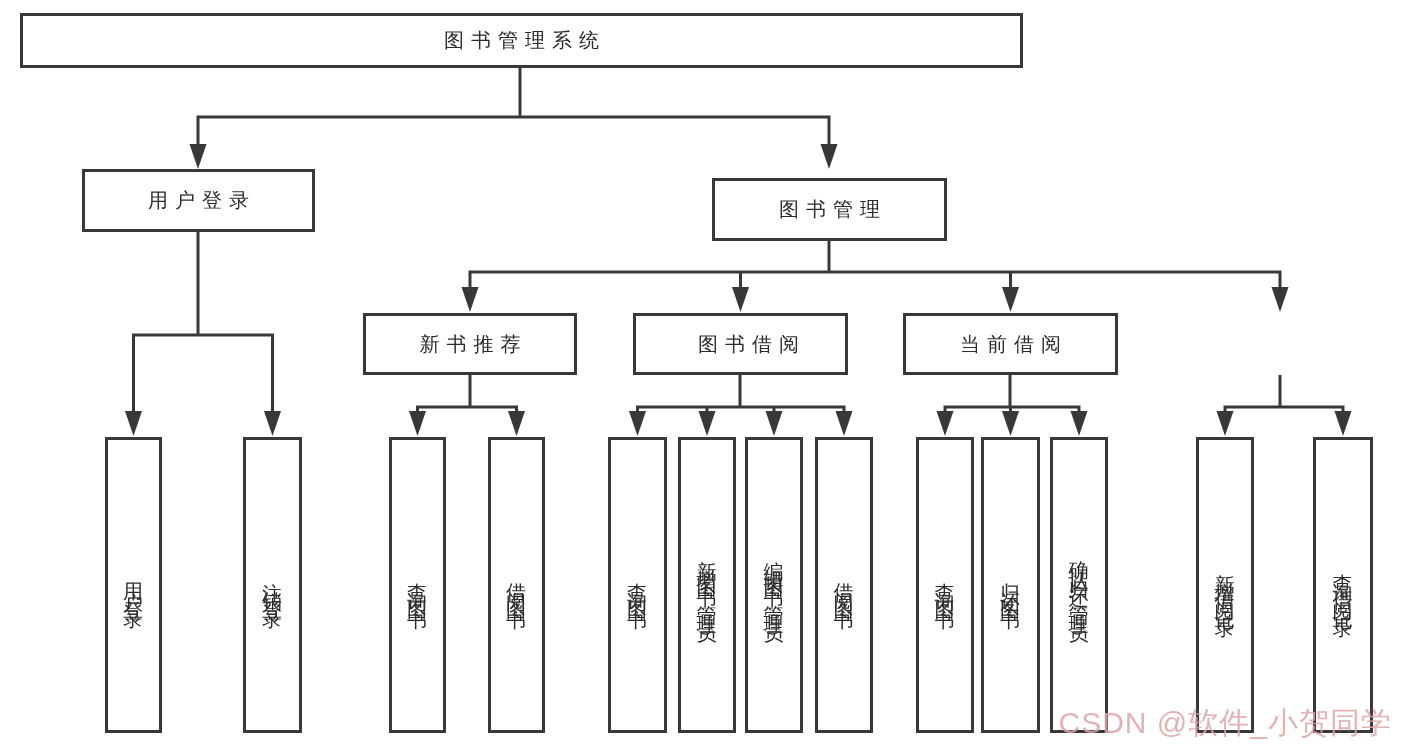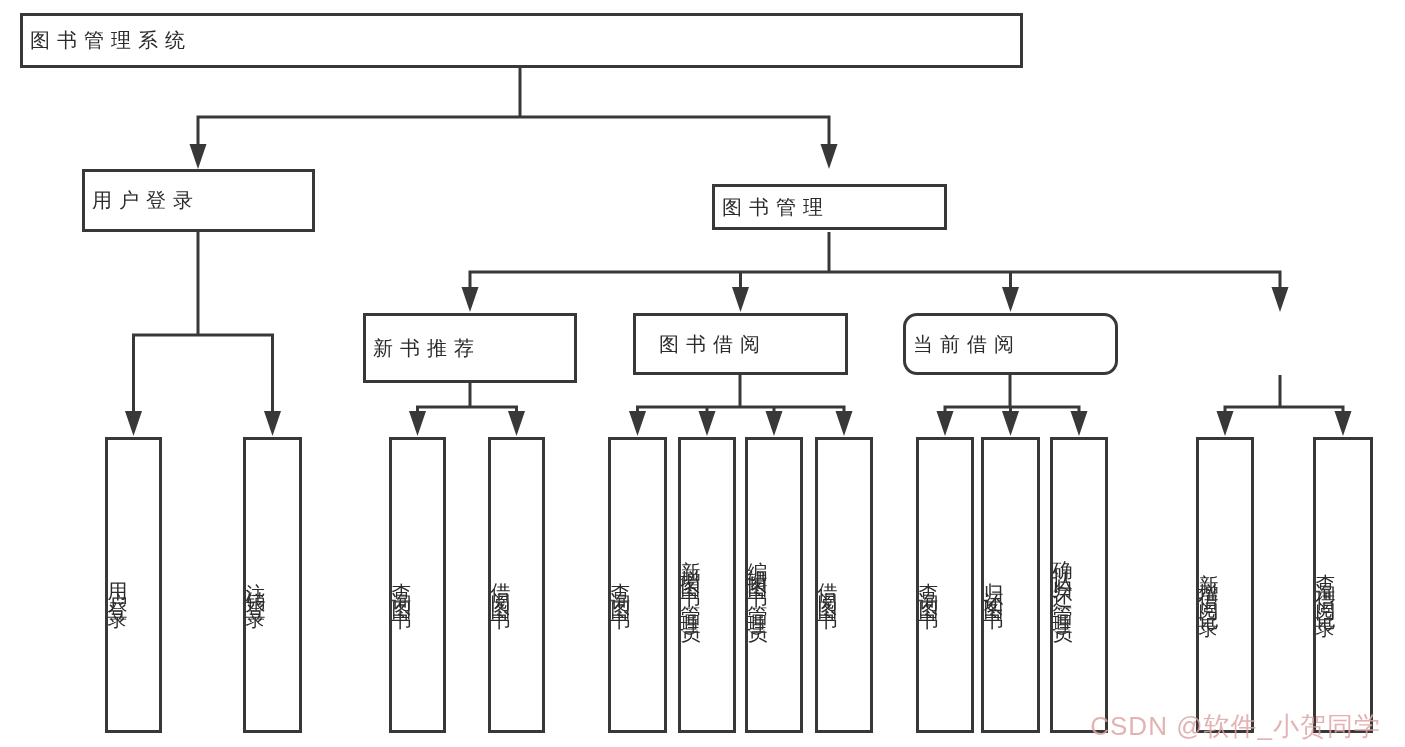--- a/index.html
+++ b/index.html
@@ -16,42 +16,42 @@
     left: 0; top: 0;
     width: 1405px; height: 747px;
   }
   .node {
     position: absolute;
     box-sizing: border-box;
     border: 3px solid #383838;
     background: #ffffff;
     display: flex;
     align-items: center;
-    justify-content: flex-start;
+    justify-content: center;
     color: #2b2b2b;
   }
   .node .hl {
     font-size: 20px;
     letter-spacing: 7px;
     padding-left: 7px;
     white-space: nowrap;
   }
   .node.v .vl {
     writing-mode: vertical-rl;
     text-orientation: mixed;
     font-size: 20px;
     line-height: 1;
     letter-spacing: 9px;
     white-space: nowrap;
   }
   .watermark {
     position: absolute;
-    right: 24px;
+    right: 13px;
     bottom: 3px;
-    font-size: 26px;
+    font-size: 30px;
     letter-spacing: 1px;
     color: rgba(222, 164, 164, 0.85);
     z-index: 10;
     white-space: nowrap;
   }
 </style>
 </head>
 <body>
 
 <div class="canvas">
@@ -108,31 +108,31 @@
     </g>
   </svg>
 
   <div class="node" style="left:20px; top:13px; width:1003px; height:55px;">
     <span class="hl">图书管理系统</span>
   </div>
 
   <div class="node" style="left:82px; top:169px; width:233px; height:63px;">
     <span class="hl">用户登录</span>
   </div>
-  <div class="node" style="left:712px; top:184px; width:235px; height:46px;">
+  <div class="node" style="left:712px; top:178px; width:235px; height:63px;">
     <span class="hl">图书管理</span>
   </div>
 
-  <div class="node" style="left:363px; top:313px; width:214px; height:70px;">
+  <div class="node" style="left:363px; top:313px; width:214px; height:62px;">
     <span class="hl">新书推荐</span>
   </div>
   <div class="node" style="left:633px; top:313px; width:215px; height:62px;padding-left:16px;">
     <span class="hl">图书借阅</span>
   </div>
-  <div class="node" style="left:903px; top:313px; width:215px; height:62px;border-radius:14px;">
+  <div class="node" style="left:903px; top:313px; width:215px; height:62px;">
     <span class="hl">当前借阅</span>
   </div>
 
   <div class="node v" style="left:105px; top:437px; width:57px; height:296px;">
     <span class="vl">用户登录</span>
   </div>
   <div class="node v" style="left:243px; top:437px; width:59px; height:296px;">
     <span class="vl">注销登录</span>
   </div>
 

